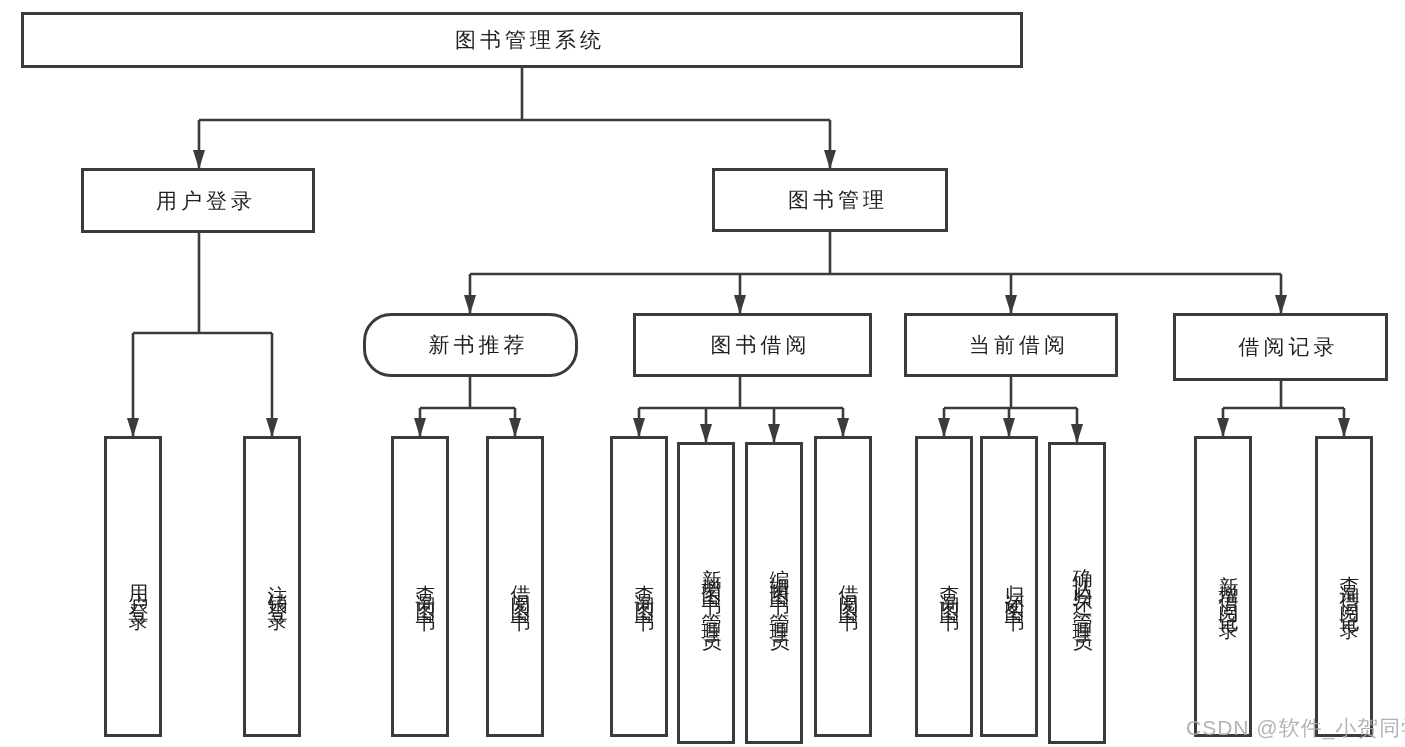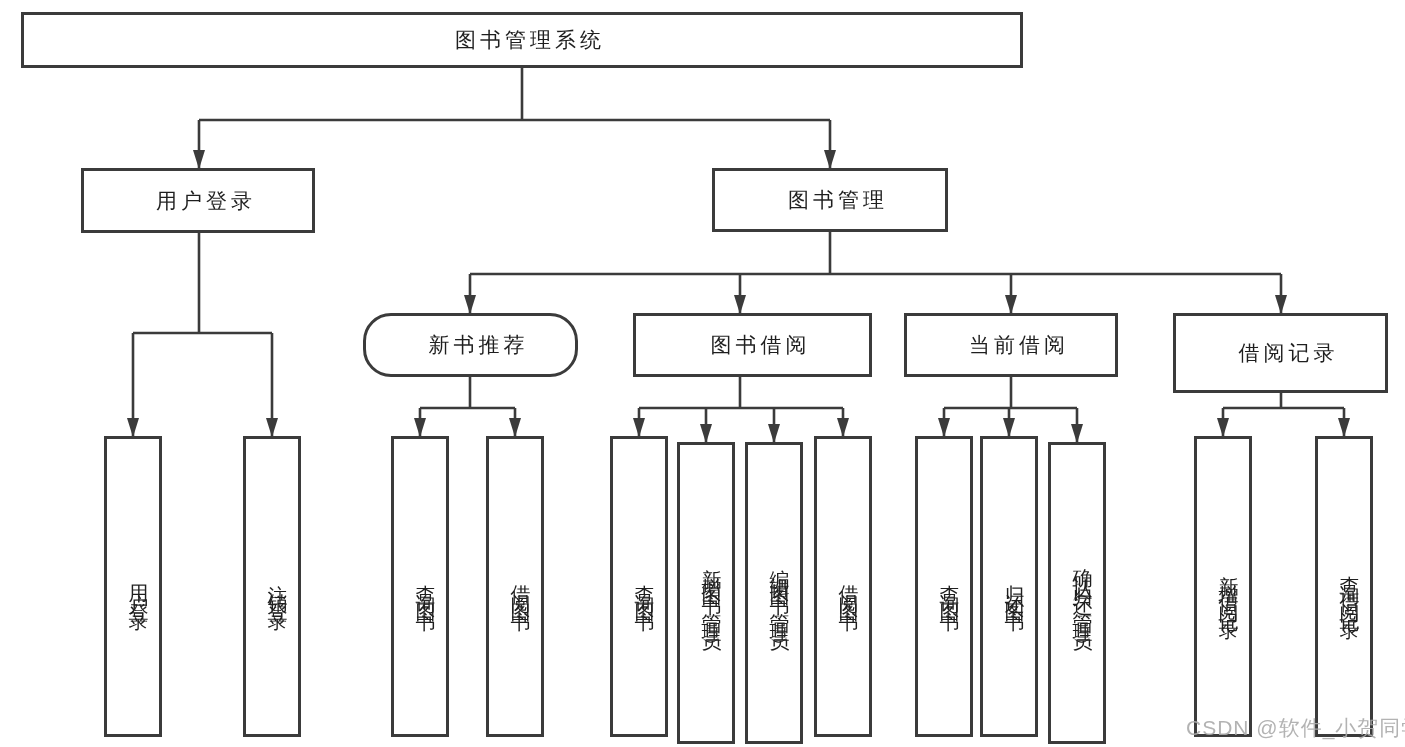--- a/index.html
+++ b/index.html
@@ -33,21 +33,21 @@
     font-size:20px;
     letter-spacing:9px;
     line-height:1;
   }
   .root{left:21px;top:12px;width:1002px;height:56px;}
   .lvl1-a{left:81px;top:168px;width:234px;height:65px;}
   .lvl1-b{left:712px;top:168px;width:236px;height:64px;}
   .lvl2-a{left:363px;top:313px;width:215px;height:64px;border-radius:28px;}
   .lvl2-b{left:633px;top:313px;width:239px;height:64px;}
   .lvl2-c{left:904px;top:313px;width:214px;height:64px;}
-  .lvl2-d{left:1173px;top:313px;width:215px;height:80px;}
+  .lvl2-d{left:1173px;top:313px;width:215px;height:68px;}
   .leaf{top:436px;width:58px;height:301px;}
   .leaf.lo{top:442px;height:302px;}
   .lf1{left:104px;} .lf2{left:243px;}
   .lf3{left:391px;} .lf4{left:486px;}
   .lf5{left:610px;} .lf6{left:677px;} .lf7{left:745px;} .lf8{left:814px;}
   .lf9{left:915px;} .lf10{left:980px;} .lf11{left:1048px;}
   .lf12{left:1194px;} .lf13{left:1315px;}
   .watermark{
     position:absolute;
     left:1186px;top:714px;

